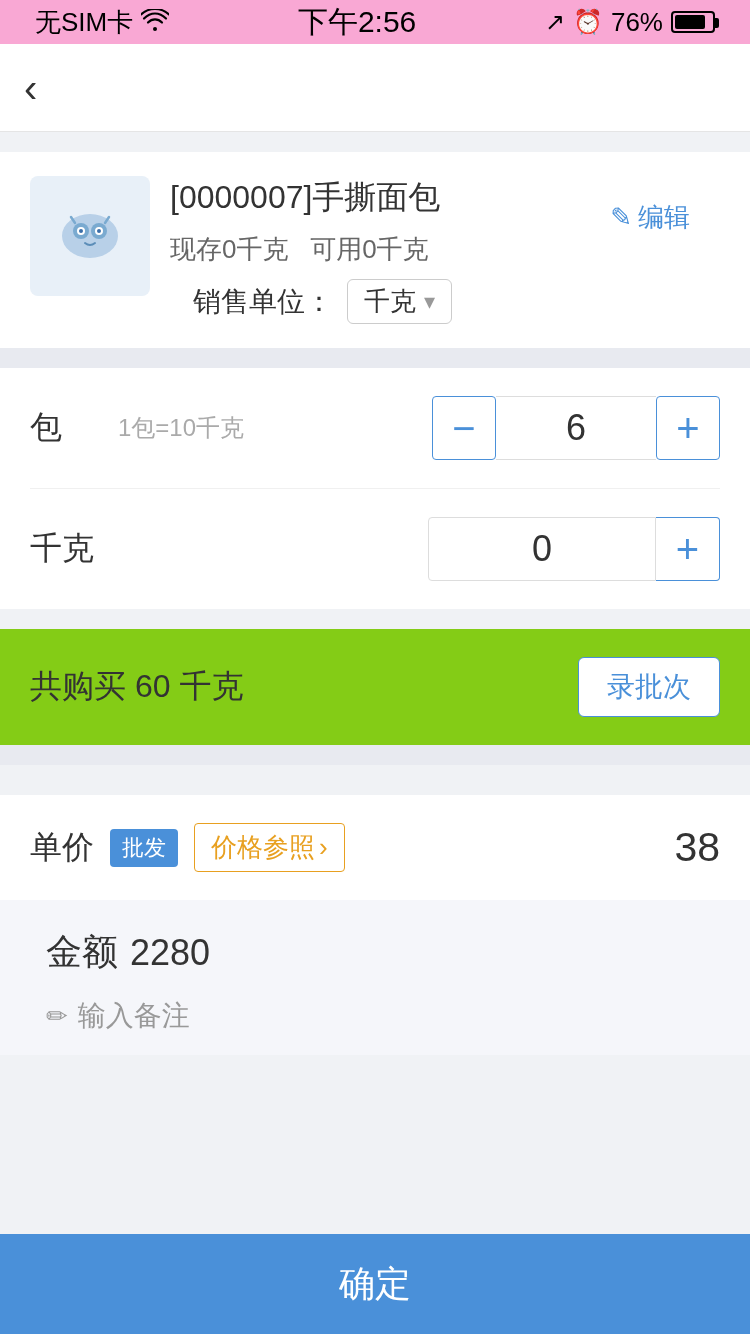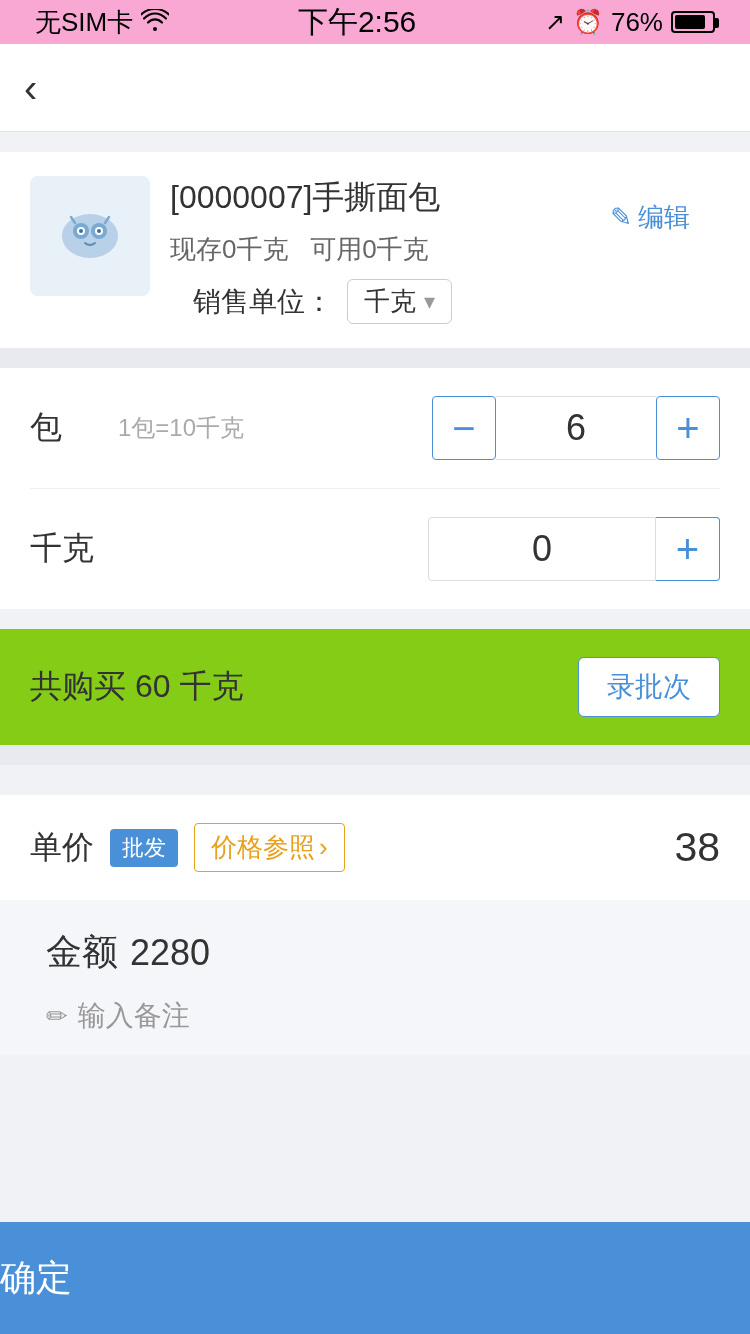--- a/index.html
+++ b/index.html
@@ -294,26 +294,27 @@
       color: #999;
     }
     .remark-icon { font-size: 26px; color: #999; }
 
     
     .confirm-btn {
       position: fixed;
       bottom: 0;
       left: 0;
       width: 750px;
-      height: 112px;
+      height: 100px;
       background: #4a90d9;
       color: #fff;
       font-size: 36px;
       display: flex;
       align-items: center;
+      justify-content: center;
       cursor: pointer;
       border: none;
     }
   </style>
 </head>
 <body>
 
 <div class="status-bar">
   <div class="status-left">
     <span>无SIM卡</span>

